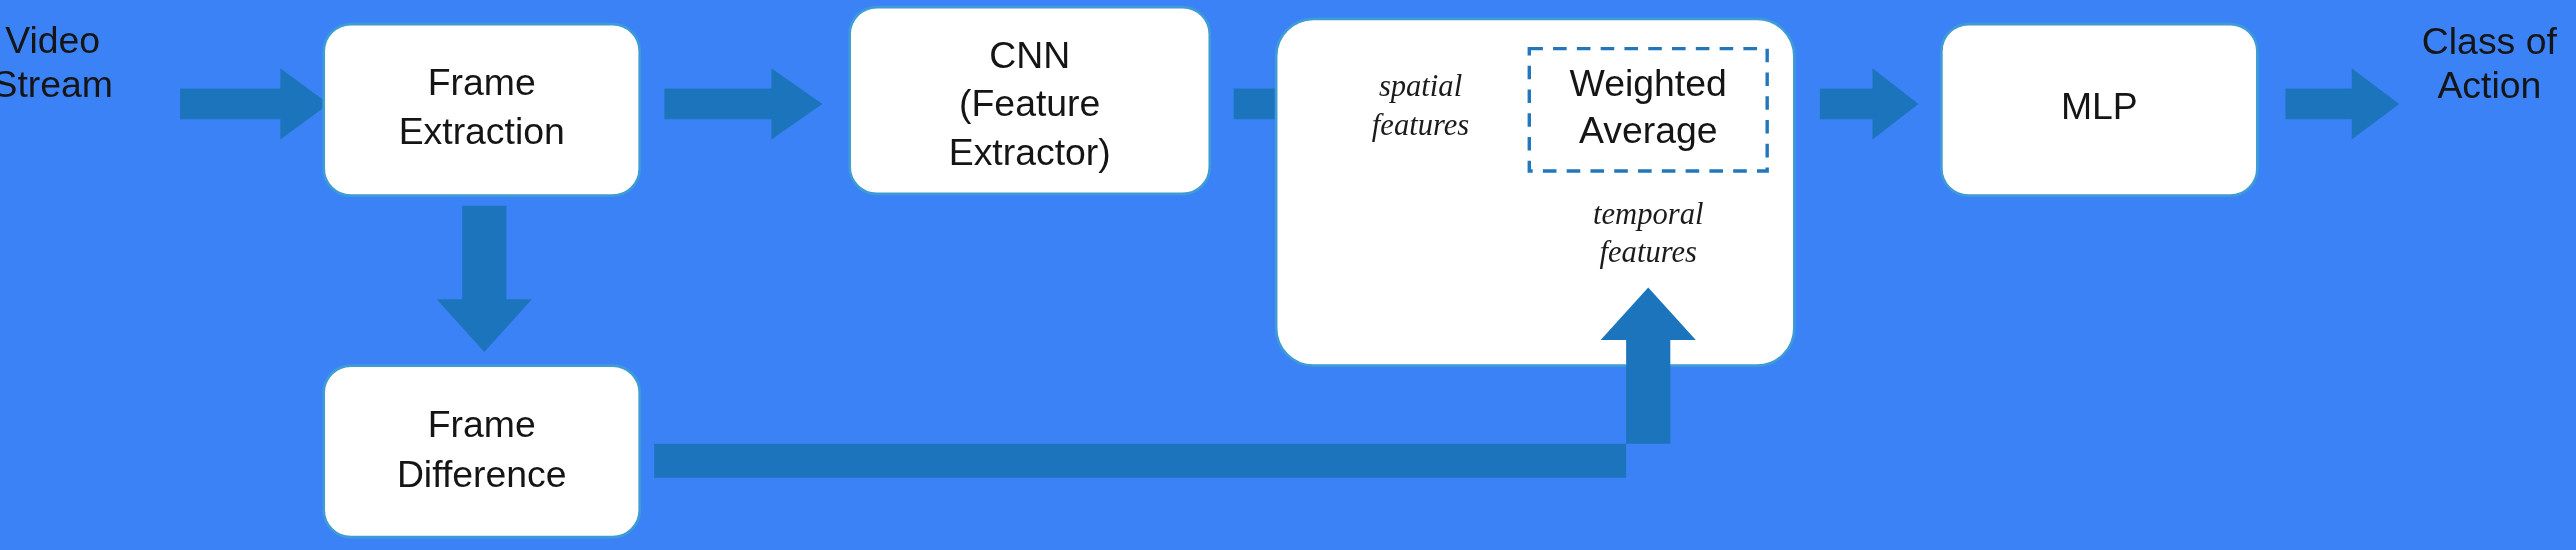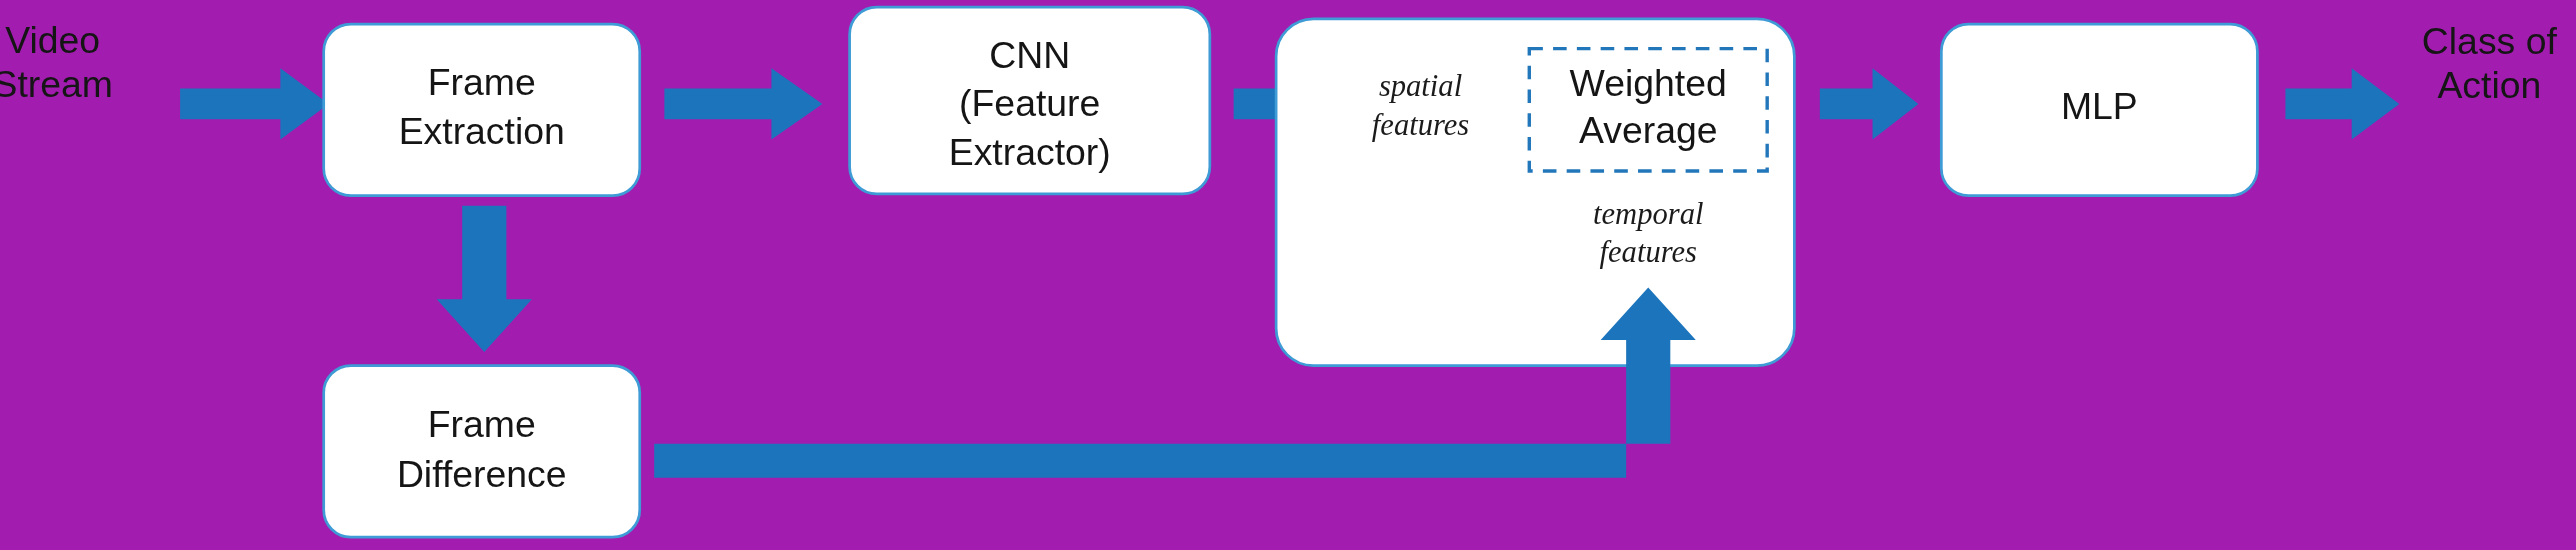--- a/index.html
+++ b/index.html
@@ -8,21 +8,21 @@
     padding: 0;
     background: #ffffff;
   }
   body {
     font-family: "Liberation Sans", sans-serif;
   }
   #diagram-root {
     position: relative;
     width: 2576px;
     height: 551px;
-    background: #a21caf;
+    background: #3b82f6;
     overflow: hidden;
   }
   #flow-svg {
     position: absolute;
     left: 0;
     top: 0;
     width: 2576px;
     height: 551px;
     display: block;
   }

